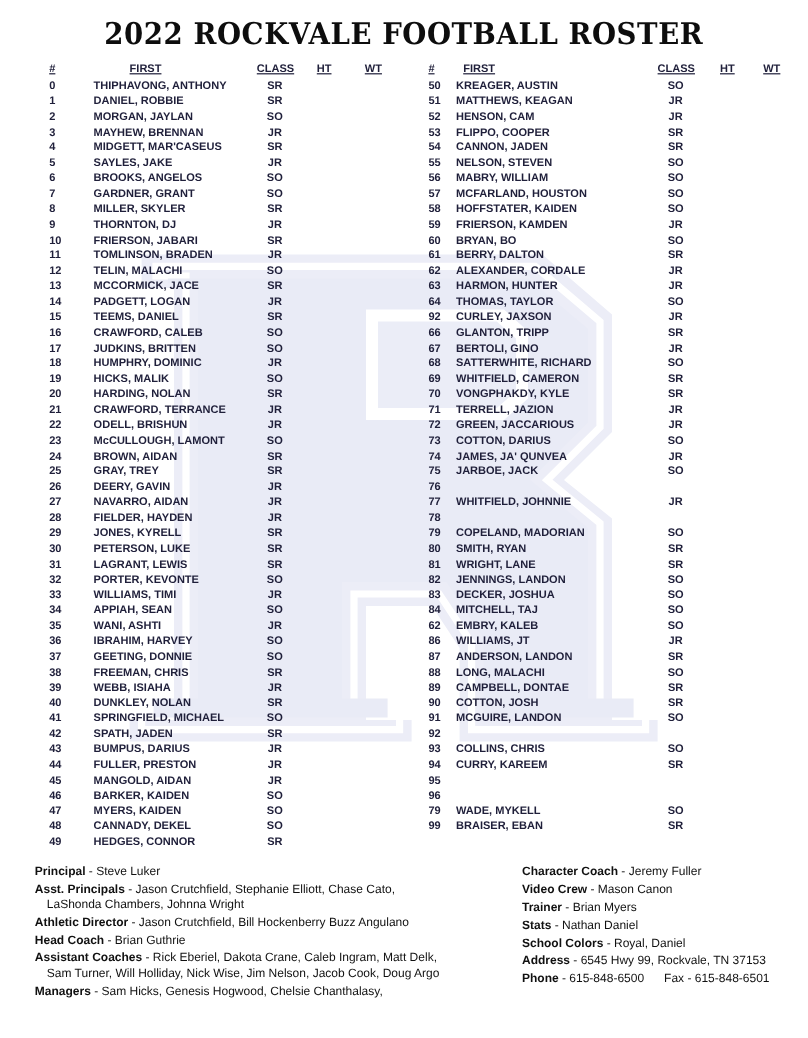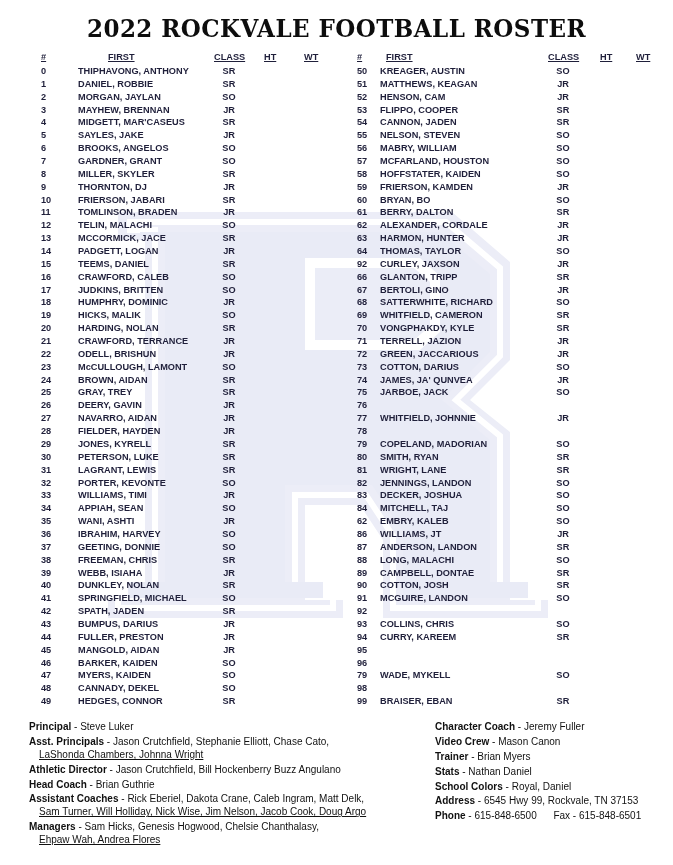--- a/index.html
+++ b/index.html
@@ -35,21 +35,21 @@
   .right .c-name { left: 24px; }
   .right .c-class { left: 192px; width: 30px; text-align: center; }
   .right .c-ht { left: 244px; }
   .right .c-wt { left: 280px; }
   .right .hdr .c-name { left: 30px; }
 
   .staff { position: absolute; z-index: 1; font-family: "Liberation Sans", sans-serif; font-size: 10px; color: #111; }
   .staff.left { left: 29px; top: 721px; width: 330px; }
   .staff.right { left: 435px; top: 721px; width: 250px; }
   .staff .line { height: 12.9px; line-height: 12.9px; white-space: nowrap; }
-  .staff .line.indent { padding-left: 10px; text-decoration: underline; }
+  .staff .line.indent { padding-left: 10px; }
   .staff .line.gap { margin-top: 2px; }
   .staff b { font-weight: bold; }
 </style>
 </head>
 <body>
 
 <svg class="watermark" viewBox="0 0 673 865" xmlns="http://www.w3.org/2000/svg">
 
   <path d="M118 212 L452 212 L510 262 L510 360 L470 400 L510 432 L510 600 L548 600 L548 618 L383 618 L383 540 L360 505 L305 505 L305 600 L343 600 L343 618 L108 618 L108 600 L145 600 L145 240 L118 240 Z" fill="#ecedf7"></path>
 
@@ -568,42 +568,36 @@
         <span class="c-num">96</span>
         <span class="c-name"></span>
         <span class="c-class"></span>
       </div>
       <div class="row">
         <span class="c-num">79</span>
         <span class="c-name">WADE, MYKELL</span>
         <span class="c-class">SO</span>
       </div>
       <div class="row">
-        <span class="c-num">98</span>
-        <span class="c-name"></span>
-        <span class="c-class"></span>
-      </div>
-      <div class="row">
         <span class="c-num">99</span>
         <span class="c-name">BRAISER, EBAN</span>
         <span class="c-class">SR</span>
       </div>
     </div>
 </div>
 
 <div class="staff left" id="staff-left">
     <div class="line"><b>Principal</b><span> - </span><span>Steve Luker</span></div>
     <div class="line gap"><b>Asst. Principals</b><span> - </span><span>Jason Crutchfield, Stephanie Elliott, Chase Cato,</span></div>
     <div class="line indent">LaShonda Chambers, Johnna Wright</div>
     <div class="line gap"><b>Athletic Director</b><span> - </span><span>Jason Crutchfield, Bill Hockenberry Buzz Angulano</span></div>
     <div class="line gap"><b>Head Coach</b><span> - </span><span>Brian Guthrie</span></div>
     <div class="line gap"><b>Assistant Coaches</b><span> - </span><span> Rick Eberiel, Dakota Crane, Caleb Ingram, Matt Delk,</span></div>
     <div class="line indent">Sam Turner, Will Holliday, Nick Wise, Jim Nelson, Jacob Cook, Doug Argo</div>
     <div class="line gap"><b>Managers</b><span> - </span><span> Sam Hicks, Genesis Hogwood, Chelsie Chanthalasy,</span></div>
-    <div class="line indent">Ehpaw Wah, Andrea Flores</div>
   </div>
 <div class="staff right" id="staff-right">
     <div class="line"><b>Character Coach</b><span> - </span><span>Jeremy Fuller</span></div>
     <div class="line gap"><b>Video Crew</b><span> - </span><span>Mason Canon</span></div>
     <div class="line gap"><b>Trainer</b><span> - </span><span>Brian Myers</span></div>
     <div class="line gap"><b>Stats</b><span> - </span><span>Nathan Daniel</span></div>
     <div class="line gap"><b>School Colors</b><span> - </span><span>Royal, Daniel</span></div>
     <div class="line gap"><b>Address</b><span> - </span><span>6545 Hwy 99, Rockvale, TN 37153</span></div>
     <div class="line gap"><b>Phone</b><span> - </span><span>615-848-6500</span><span>&nbsp;&nbsp;&nbsp;&nbsp;&nbsp;&nbsp;</span><span>Fax</span><span> - </span><span>615-848-6501</span></div>
   </div>

